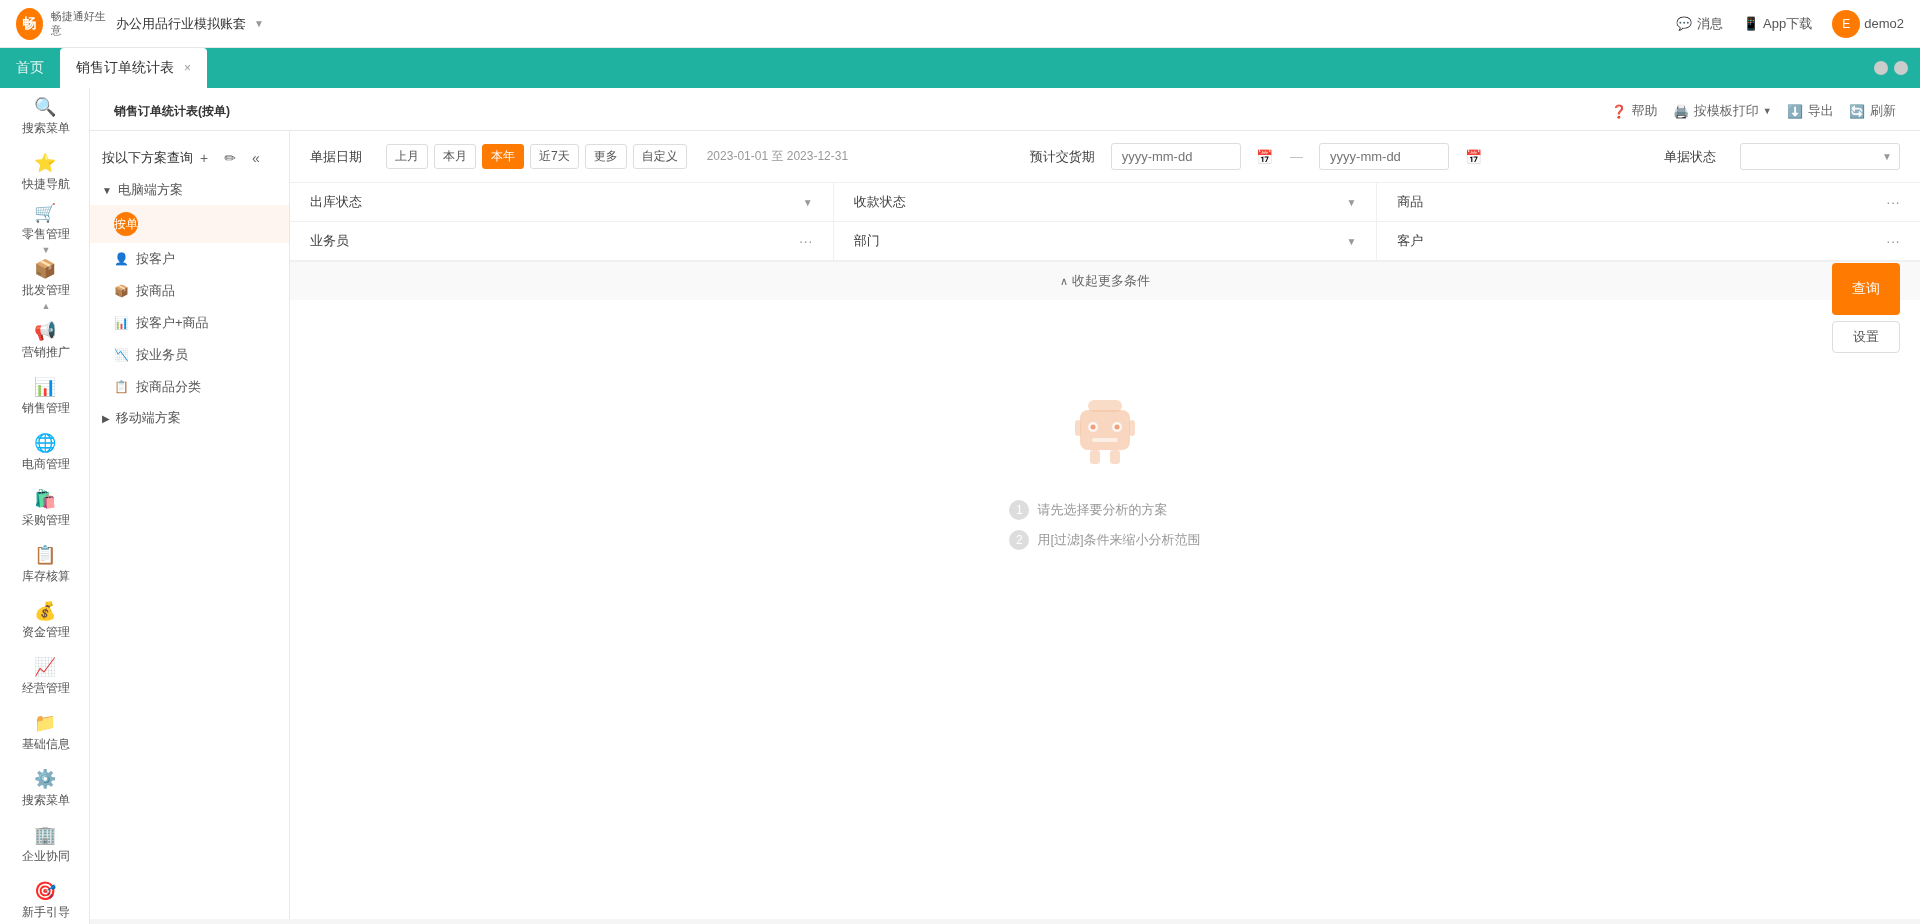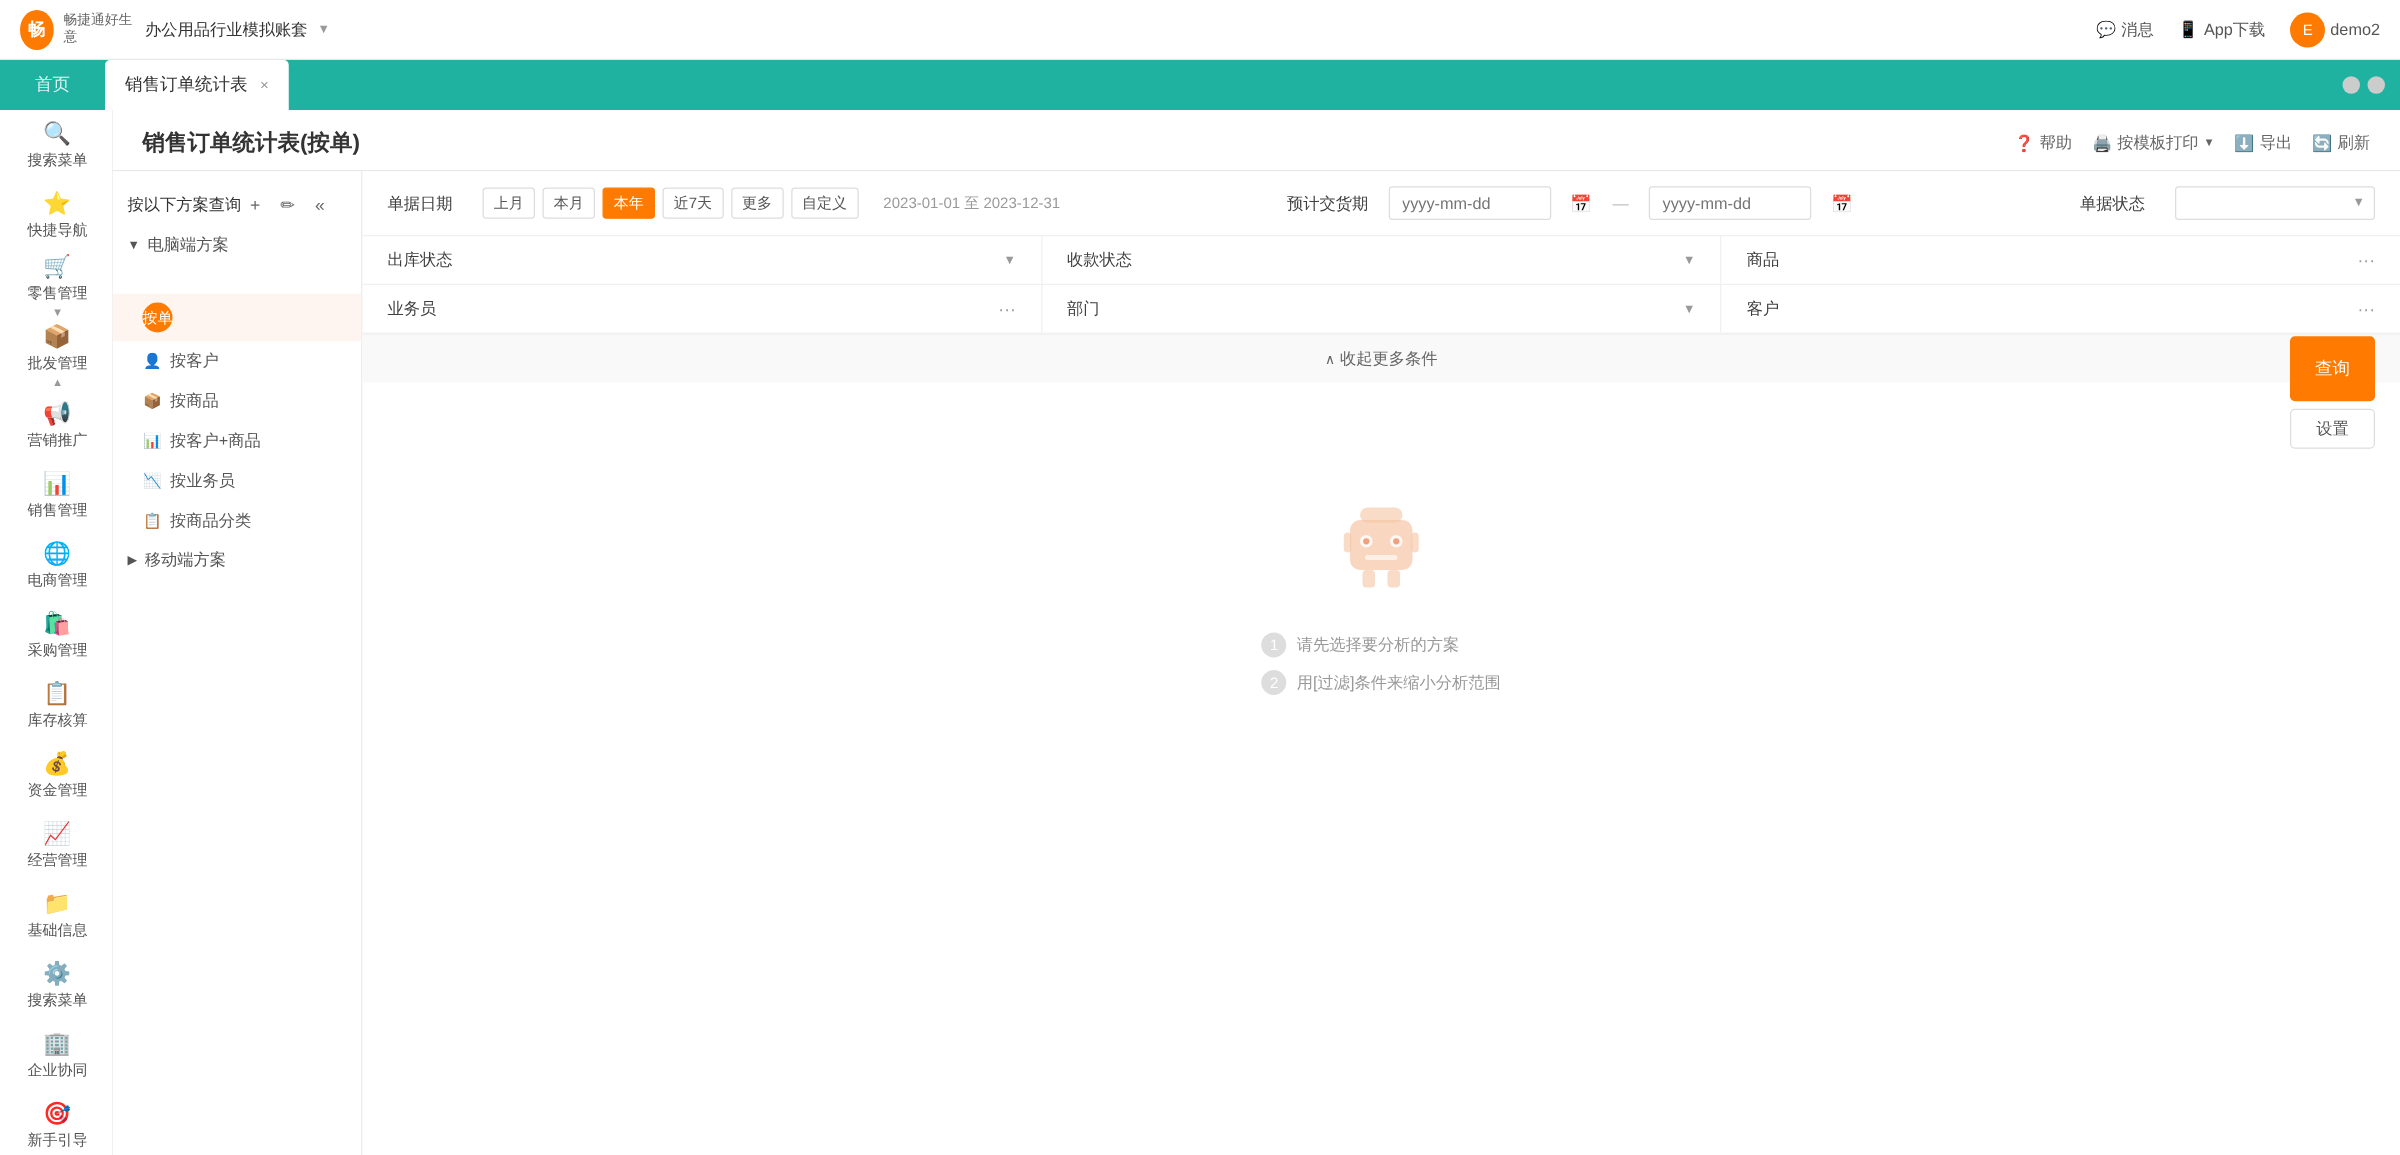--- a/index.html
+++ b/index.html
@@ -65,21 +65,20 @@
       padding: 0 0;
     }
     .tab-item {
       height: 40px;
       display: flex; align-items: center;
       padding: 0 16px;
       cursor: pointer;
       font-size: 14px;
       color: rgba(255,255,255,0.85);
       gap: 6px;
-      margin-left: 12px;
     }
     .tab-item.active {
       background: #fff;
       color: #333;
       border-radius: 4px 4px 0 0;
     }
     .tab-close {
       font-size: 12px; color: #999;
       margin-left: 4px;
       cursor: pointer;
@@ -123,21 +122,21 @@
 
     
     .page-header {
       background: #fff;
       padding: 14px 24px 10px;
       display: flex;
       align-items: center;
       justify-content: space-between;
       border-bottom: 1px solid #e8e8e8;
     }
-    .page-title { font-size: 18px; font-weight: 600; color: #333; }
+    .page-title { font-size: 12px; font-weight: 600; color: #333; }
     .page-actions { display: flex; align-items: center; gap: 16px; }
     .page-action-btn {
       display: flex; align-items: center; gap: 4px;
       color: #666; font-size: 13px; cursor: pointer;
     }
 
     
     .content-area {
       display: flex;
       min-height: calc(100vh - 136px);
@@ -168,21 +167,20 @@
       padding: 6px 12px; color: #555; font-size: 13px; cursor: pointer;
     }
     .scheme-item {
       display: flex; align-items: center; gap: 6px;
       padding: 7px 24px;
       font-size: 13px; color: #555; cursor: pointer;
     }
     .scheme-item.active {
       color: #ff7a00;
       background: #fff5f0;
-      margin-top: 24px;
     }
     .scheme-item-icon {
       width: 16px; height: 16px;
       display: flex; align-items: center; justify-content: center;
       font-size: 12px;
     }
     .active-dot {
       width: 24px; height: 24px;
       background: #ff7a00;
       border-radius: 50%;

